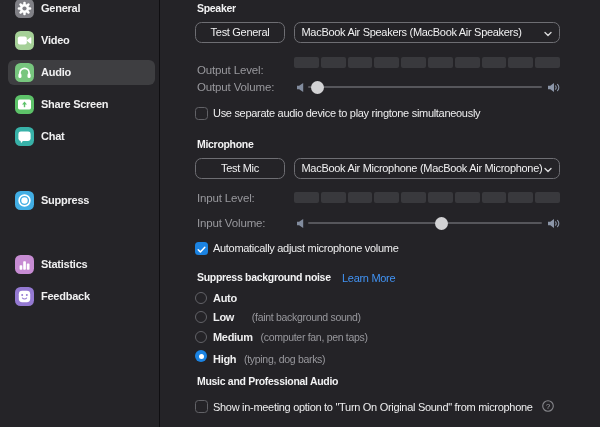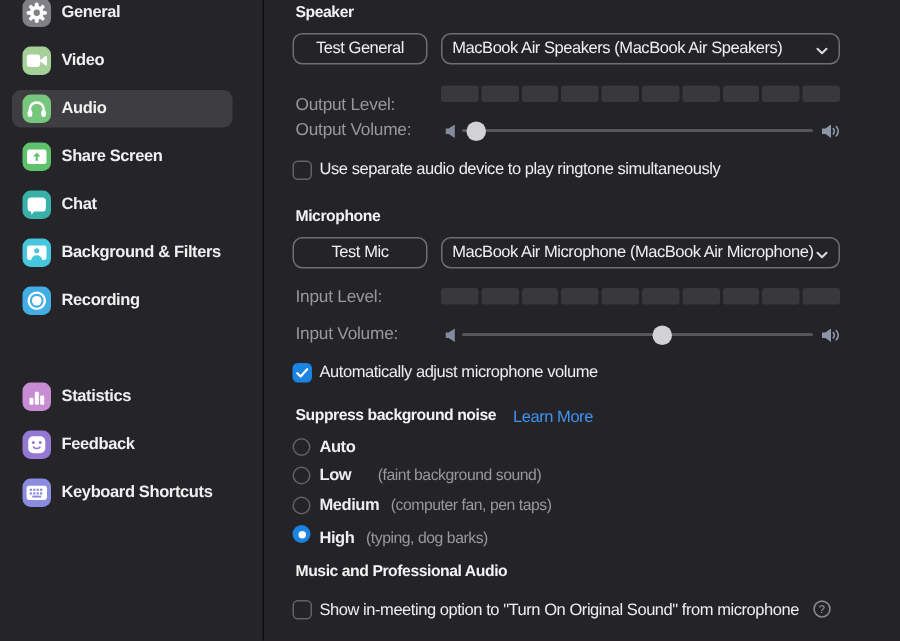--- a/index.html
+++ b/index.html
@@ -1,19 +1,19 @@
 <!DOCTYPE html>
 <html><head>
 <meta charset="utf-8">
 <style>
   html,body{margin:0;padding:0;}
   body{width:600px;height:427px;background:#242327;font-family:"Liberation Sans",sans-serif;overflow:hidden;position:relative;}
   .abs{position:absolute;}
   
-  #sidebar{position:absolute;left:0;top:0;width:176px;height:427px;background:#252428;border-right:1px solid #0f0e11;box-sizing:border-box;}
+  #sidebar{position:absolute;left:0;top:0;width:160px;height:427px;background:#252428;border-right:1px solid #0f0e11;box-sizing:border-box;}
   .srow{position:absolute;left:0;width:163px;height:32px;}
   .srow .ic{position:absolute;left:15px;top:50%;margin-top:-9.5px;width:19px;height:19px;border-radius:5.5px;}
   .srow .lbl{position:absolute;left:41px;top:50%;transform:translateY(-50%);font-size:11px;font-weight:bold;color:#f0f0f1;letter-spacing:-0.25px;white-space:nowrap;}
   #hl{position:absolute;left:8px;top:60px;width:147px;height:25px;background:#3e3e41;border-radius:6px;}
   
   .hdg{position:absolute;font-size:10.5px;font-weight:bold;color:#f3f3f4;letter-spacing:-0.3px;white-space:nowrap;}
   .glabel{position:absolute;left:197px;font-size:11.5px;color:#98989d;letter-spacing:-0.15px;white-space:nowrap;}
   .btn{position:absolute;left:195px;width:90px;height:21px;border:1px solid #6e6e73;border-radius:6.5px;box-sizing:border-box;color:#f0f0f1;font-size:11px;text-align:center;line-height:19px;letter-spacing:-0.3px;}
   .drop{position:absolute;left:294px;width:266px;height:21px;border:1px solid #6e6e73;border-radius:6.5px;box-sizing:border-box;color:#f0f0f1;font-size:11px;line-height:19px;padding-left:6.5px;letter-spacing:-0.3px;white-space:nowrap;}
   .drop svg{position:absolute;right:7.5px;top:8px;}
@@ -76,68 +76,43 @@
         </svg></div>
       <div class="lbl">Share Screen</div>
     </div>
     <div class="srow" style="top: 120px;">
       <div class="ic" style="background:#38b1a8;"><svg width="19" height="19" viewBox="0 0 19 19">
           <rect x="3.4" y="4.6" width="12.2" height="9.4" rx="2.4" fill="#fff"></rect>
           <path d="M5.6 13 L8.6 13 L6 16.2 Z" fill="#fff"></path>
         </svg></div>
       <div class="lbl">Chat</div>
     </div>
-    <div class="srow" style="top: 152px;">
-      <div class="ic" style="background:#47c7dd;"><svg width="19" height="19" viewBox="0 0 19 19">
-          <rect x="3" y="4.6" width="13" height="9.8" rx="1.6" fill="#fff"></rect>
-          <circle cx="9.5" cy="8.2" r="1.7" fill="#47c7dd"></circle>
-          <path d="M5.8 14.4 a3.7 3.2 0 0 1 7.4 0 Z" fill="#47c7dd"></path>
-        </svg></div>
-      <div class="lbl">Background &amp; Filters</div>
-    </div>
     <div class="srow" style="top: 184px;">
       <div class="ic" style="background:#42aee4;"><svg width="19" height="19" viewBox="0 0 19 19">
           <circle cx="9.5" cy="9.5" r="5.4" fill="none" stroke="#fff" stroke-width="1.6"></circle>
           <circle cx="9.5" cy="9.5" r="3.2" fill="#fff"></circle>
         </svg></div>
-      <div class="lbl">Recording</div>
+      <div class="lbl">Suppress</div>
     </div>
     <div class="srow" style="top: 248px;">
       <div class="ic" style="background:#c78cd3;"><svg width="19" height="19" viewBox="0 0 19 19">
           <rect x="4.6" y="10.2" width="2.7" height="4.6" rx="0.8" fill="#fff"></rect>
           <rect x="8.2" y="6.2" width="2.7" height="8.6" rx="0.8" fill="#fff"></rect>
           <rect x="11.8" y="8.6" width="2.7" height="6.2" rx="0.8" fill="#fff"></rect>
         </svg></div>
       <div class="lbl">Statistics</div>
     </div>
     <div class="srow" style="top: 280px;">
       <div class="ic" style="background:#9479d2;"><svg width="19" height="19" viewBox="0 0 19 19">
           <rect x="3.8" y="3.8" width="11.4" height="11.4" rx="3.4" fill="#fff"></rect>
           <circle cx="7.2" cy="8" r="1" fill="#9479d2"></circle>
           <circle cx="11.8" cy="8" r="1" fill="#9479d2"></circle>
           <path d="M7.4 11 a2.4 2 0 0 0 4.2 0" fill="none" stroke="#9479d2" stroke-width="1.1" stroke-linecap="round"></path>
         </svg></div>
       <div class="lbl">Feedback</div>
-    </div>
-    <div class="srow" style="top: 312px;">
-      <div class="ic" style="background:#8b8bdf;"><svg width="19" height="19" viewBox="0 0 19 19">
-          <rect x="2.7" y="4.9" width="13.6" height="9.4" rx="1.6" fill="#fff"></rect>
-          <g fill="#8b8bdf">
-            <rect x="4.8" y="6.8" width="1.5" height="1.5"></rect>
-            <rect x="7.1" y="6.8" width="1.5" height="1.5"></rect>
-            <rect x="9.4" y="6.8" width="1.5" height="1.5"></rect>
-            <rect x="11.7" y="6.8" width="1.5" height="1.5"></rect>
-            <rect x="4.8" y="9.2" width="1.5" height="1.5"></rect>
-            <rect x="7.1" y="9.2" width="1.5" height="1.5"></rect>
-            <rect x="9.4" y="9.2" width="1.5" height="1.5"></rect>
-            <rect x="11.7" y="9.2" width="1.5" height="1.5"></rect>
-            <rect x="6.5" y="11.4" width="6" height="1.3"></rect>
-          </g>
-        </svg></div>
-      <div class="lbl">Keyboard Shortcuts</div>
     </div>
   </div>
 <div id="content">
   <div class="hdg" style="left:197px;top:2px;">Speaker</div>
   <div class="btn" style="top:22px;">Test General</div>
   <div class="drop" style="top:22px;">MacBook Air Speakers (MacBook Air Speakers)
     <svg width="8" height="6" viewBox="0 0 8 6">
         <path d="M1 1.5 L4 4.5 L7 1.5" fill="none" stroke="#d8d8da" stroke-width="1.4" stroke-linecap="round" stroke-linejoin="round"></path>
       </svg>
   </div>

